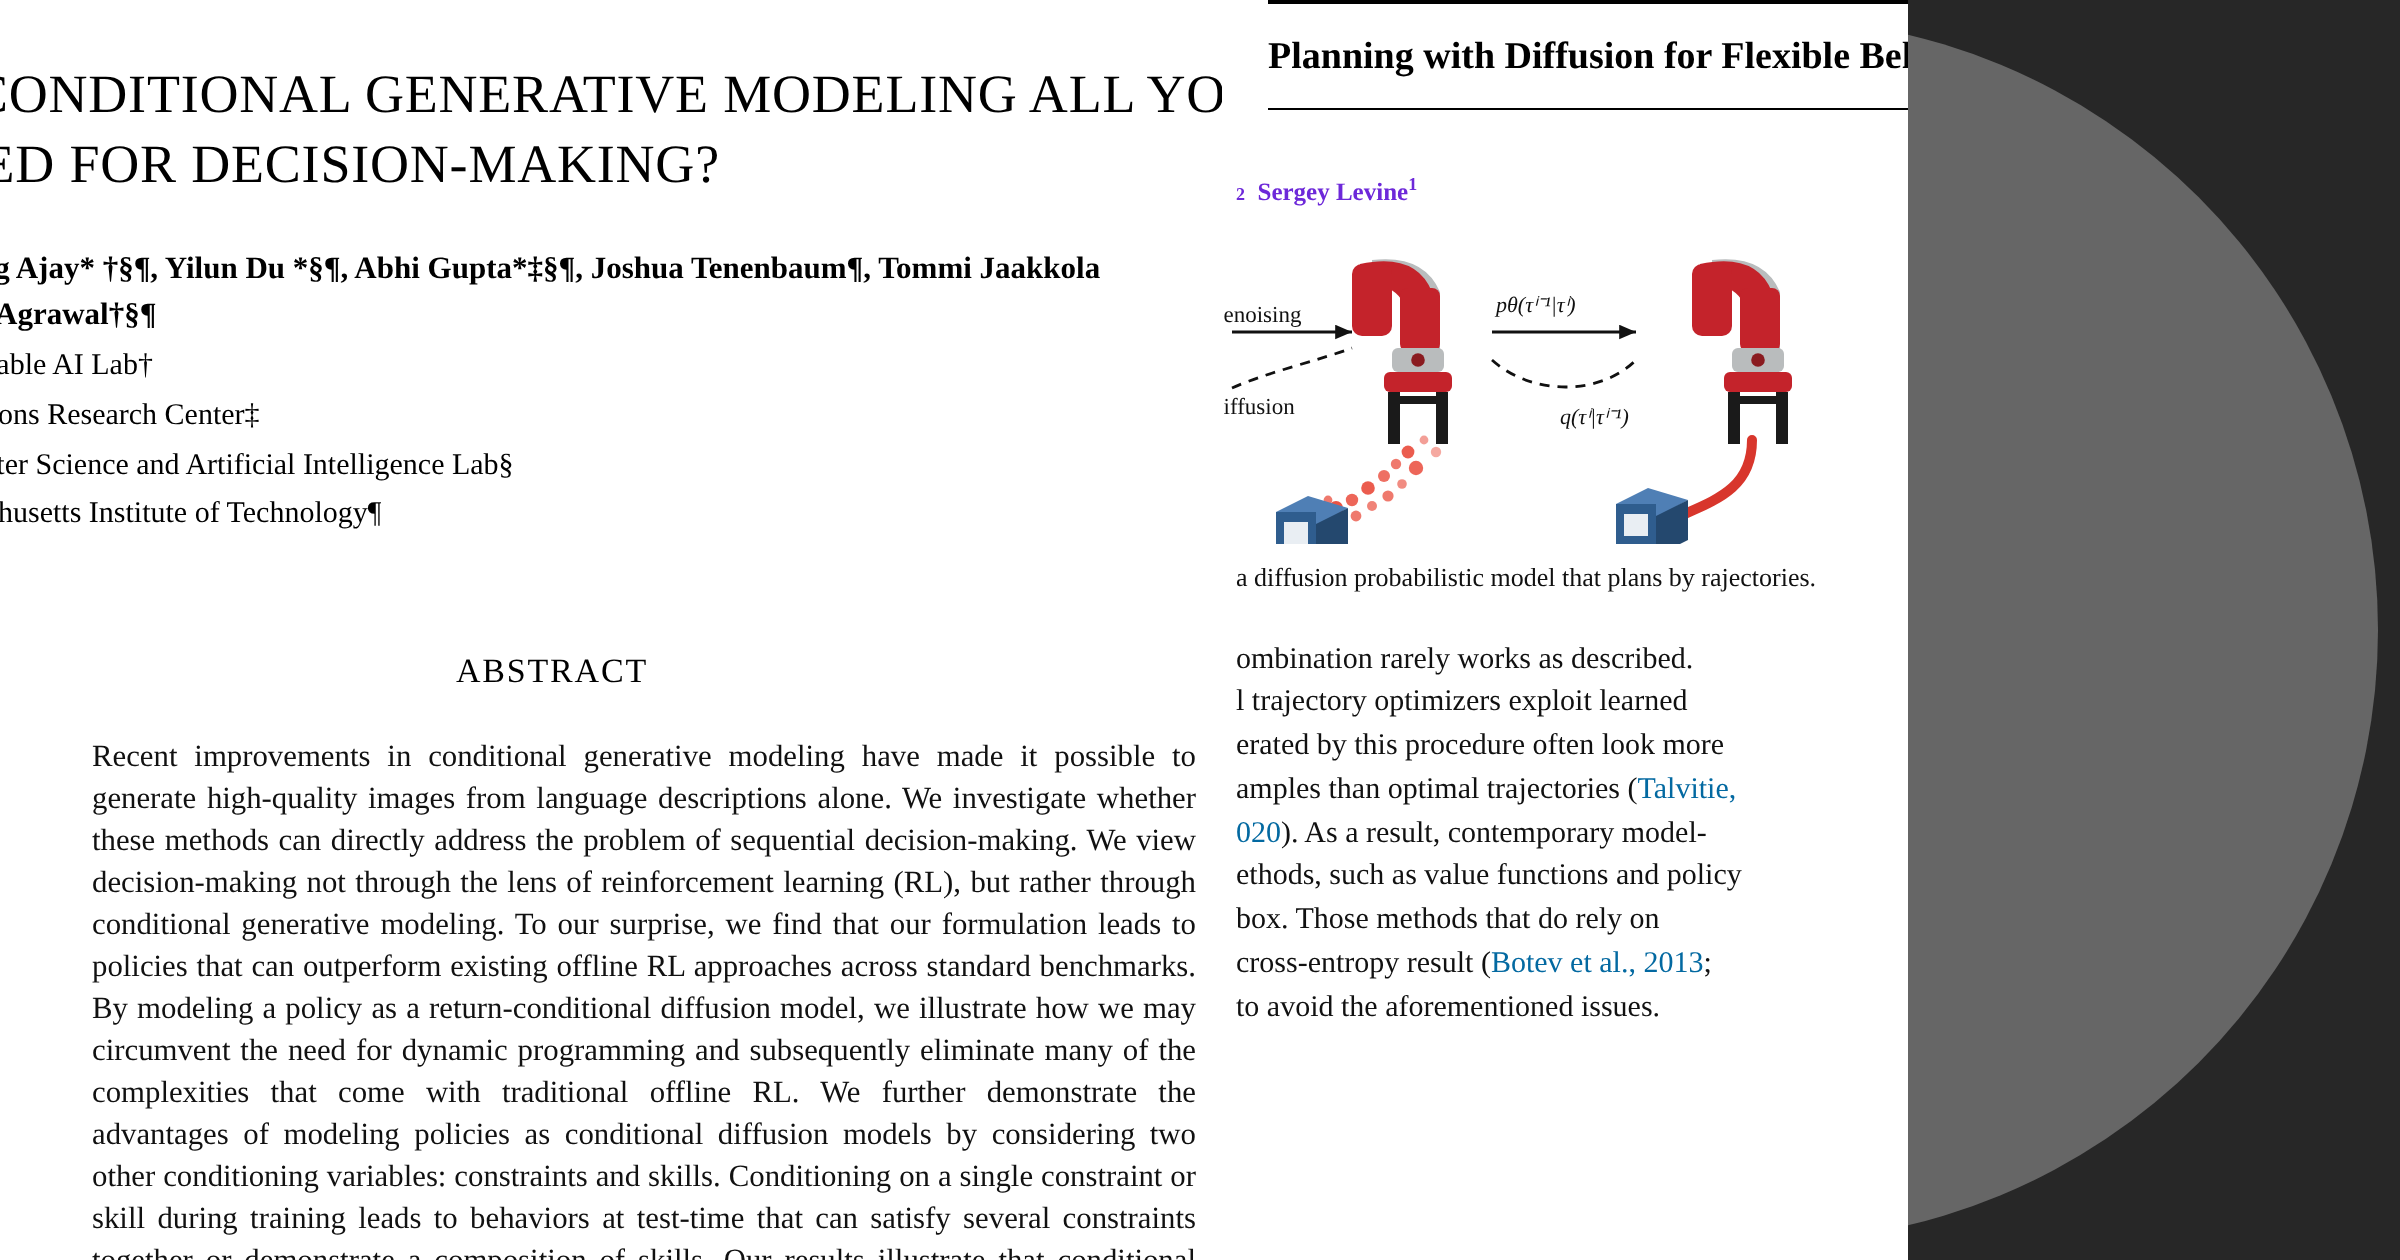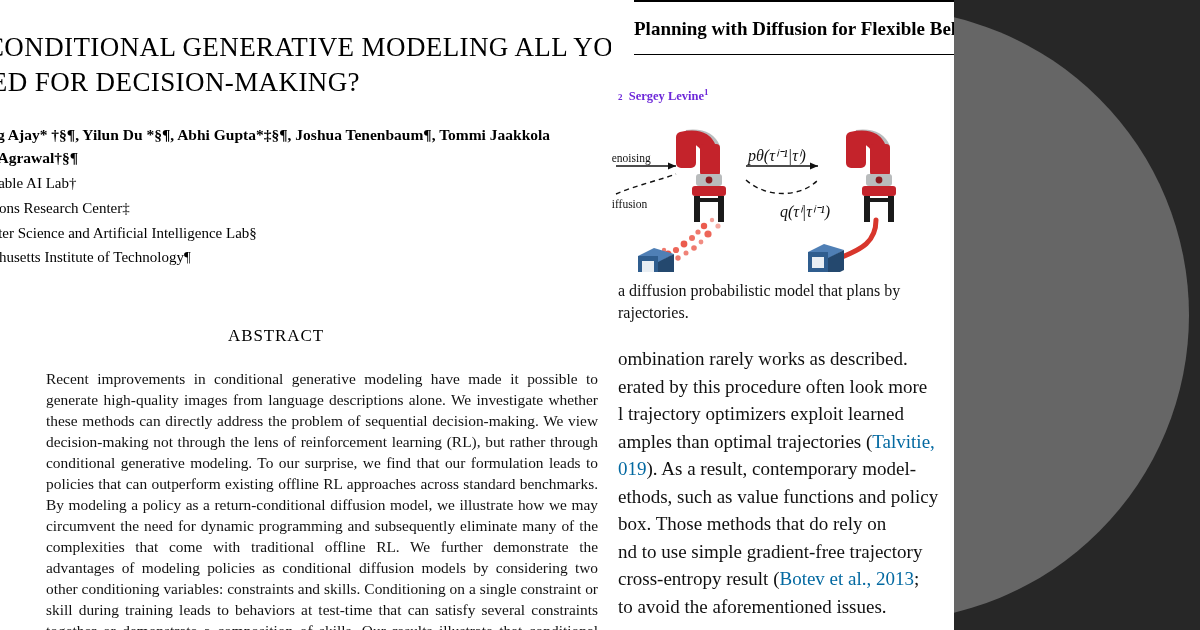--- a/index.html
+++ b/index.html
@@ -146,37 +146,37 @@
   }
   .fig svg { position: absolute; left: 0; top: 0; }
   .fig-label {
     position: absolute;
     font-size: 11.5px;
     color: #111;
     font-family: "Liberation Serif", serif;
   }
   .mathlbl {
     position: absolute;
-    font-size: 16px;
+    font-size: 11px;
     font-style: italic;
     font-family: "Liberation Serif", serif;
     color: #111;
     white-space: nowrap;
   }
 
   .fig-caption {
     margin: 8px 14px 0 140px;
-    font-size: 16px;
+    font-size: 13px;
     line-height: 1.33;
     color: #111;
     text-align: left;
   }
   .p2-body {
     margin: 22px 14px 0 140px;
-    font-size: 19px;
+    font-size: 15px;
     line-height: 1.45;
     color: #111;
     text-align: justify;
   }
   .cite { color: #0369a1; }
 </style>
 </head>
 <body>
 
 <div id="canvas">
@@ -296,39 +296,36 @@
         <span class="mathlbl" style="left:146px; top:78px;margin-left:26px;">q(τⁱ|τⁱ⁻¹)</span>
       </div>
 
       <div class="fig-caption">a diffusion probabilistic model that plans by rajectories.</div>
 
       <div class="p2-body">
         <div>
           <span>ombination rarely works as described.</span>
         </div>
         <div>
+          <span>l trajectory optimizers exploit learned</span>
+        </div>
+        <div>
           <span>erated by this procedure often look more</span>
         </div>
         <div>
-          <span>l trajectory optimizers exploit learned</span>
-        </div>
-        <div>
           <span>amples than optimal trajectories (</span><span class="cite">Talvitie,</span>
         </div>
         <div>
-          <span class="cite">019</span><span>). As a result, contemporary model-</span>
+          <span class="cite">020</span><span>). As a result, contemporary model-</span>
         </div>
         <div>
           <span>ethods, such as value functions and policy</span>
         </div>
         <div>
           <span>box.  Those methods that do rely on</span>
-        </div>
-        <div>
-          <span>nd to use simple gradient-free trajectory</span>
         </div>
         <div>
           <span>cross-entropy result (</span><span class="cite">Botev et al., 2013</span><span>;</span>
         </div>
         <div>
           <span>to avoid the aforementioned issues.</span>
         </div>
       </div>
     </div>
   </div>

